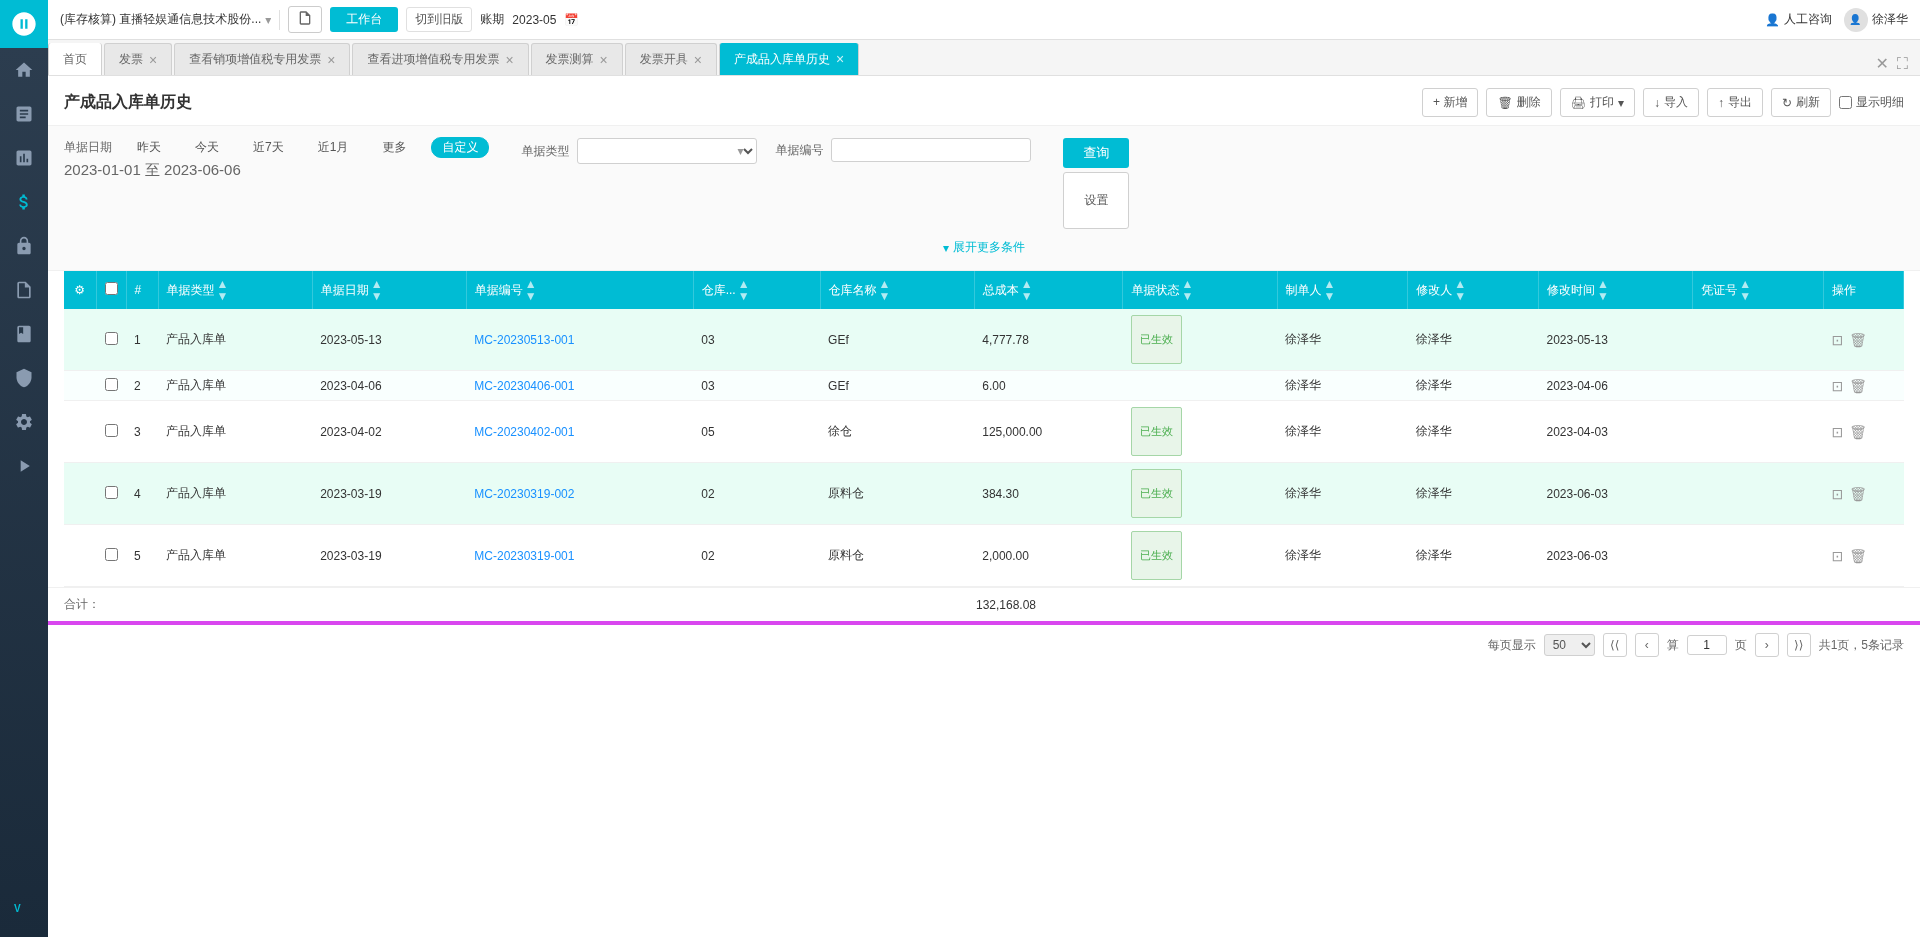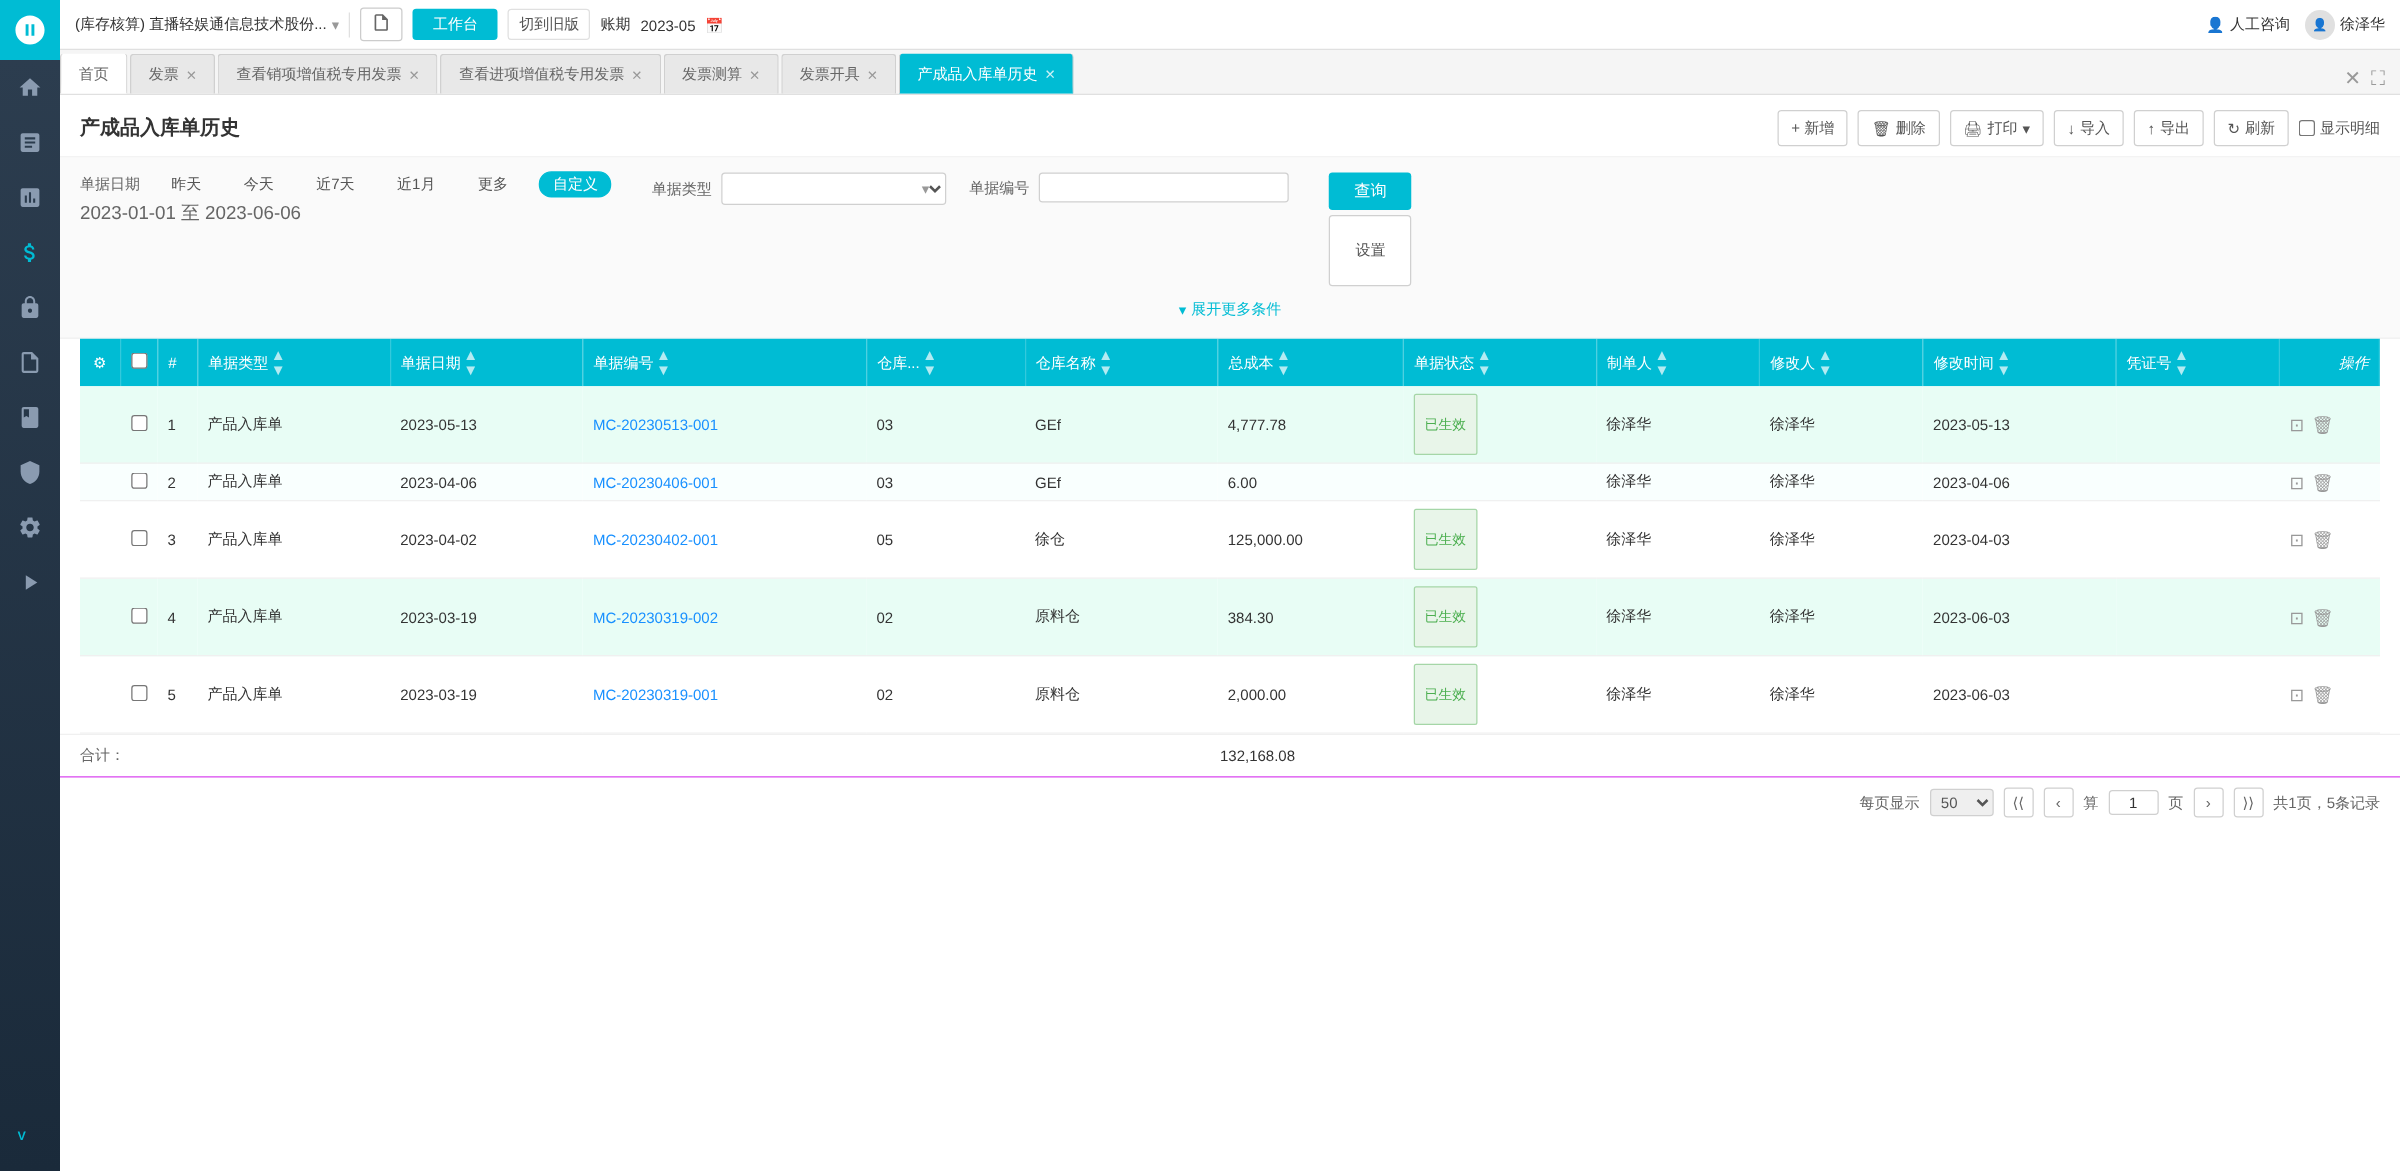--- a/index.html
+++ b/index.html
@@ -17,21 +17,21 @@
     .main { flex: 1; display: flex; flex-direction: column; overflow: hidden; }
 
     
     .topbar { height: 40px; background: #fff; border-bottom: 1px solid #e0e0e0; display: flex; align-items: center; padding: 0 12px; gap: 8px; flex-shrink: 0; }
     .topbar-company { display: flex; align-items: center; gap: 4px; color: #333; font-size: 12px; max-width: 220px; }
     .topbar-company span { overflow: hidden; text-overflow: ellipsis; white-space: nowrap; }
     .topbar-divider { width: 1px; height: 20px; background: #e0e0e0; }
     .topbar-doc-btn { padding: 3px 8px; border: 1px solid #ccc; border-radius: 3px; background: #fff; cursor: pointer; color: #555; }
     .topbar-workspace-btn { padding: 4px 16px; background: #00bcd4; color: #fff; border: none; border-radius: 3px; cursor: pointer; font-size: 12px; }
     .topbar-date-btn { padding: 3px 8px; border: 1px solid #e0e0e0; border-radius: 3px; background: #fff; color: #555; cursor: pointer; }
-    .topbar-period { display: flex; align-items: flex-end; gap: 4px; color: #333; }
+    .topbar-period { display: flex; align-items: center; gap: 4px; color: #333; }
     .topbar-right { margin-left: auto; display: flex; align-items: center; gap: 12px; color: #555; }
     .topbar-user { display: flex; align-items: center; gap: 4px; cursor: pointer; color: #333; }
 
     
     .tabbar { height: 36px; background: #f5f5f5; border-bottom: 1px solid #e0e0e0; display: flex; align-items: flex-end; padding-left: 0; flex-shrink: 0; overflow: hidden; }
     .tab { height: 32px; padding: 0 14px; display: flex; align-items: center; gap: 6px; background: #e8e8e8; border: 1px solid #d0d0d0; border-bottom: none; cursor: pointer; color: #666; font-size: 12px; white-space: nowrap; border-radius: 3px 3px 0 0; margin-right: 2px; }
     .tab.active { background: #fff; color: #333; font-weight: 500; border-top: 2px solid #00bcd4; }
     .tab.home { background: #fff; border-top: none; }
     .tab-close { color: #999; font-size: 14px; cursor: pointer; line-height: 1; }
     .tabbar-actions { margin-left: auto; display: flex; align-items: center; gap: 8px; padding-right: 12px; padding-bottom: 2px; }
@@ -74,21 +74,21 @@
     .status-active { background: #e8f5e9; color: #4caf50; border: 1px solid #a5d6a7; }
     .table-actions { display: flex; align-items: center; gap: 6px; }
     .table-action-btn { color: #999; cursor: pointer; font-size: 14px; }
 
     
     .table-footer { padding: 8px 16px; background: #fff; border-top: 1px solid #f0f0f0; display: flex; align-items: center; }
     .footer-total-label { color: #666; margin-right: 8px; }
     .footer-total-value { flex: 1; text-align: center; color: #333; font-weight: 500; }
 
     
-    .pagination { padding: 8px 16px; background: #fff; border-top: 1px solid #d946ef; display: flex; align-items: center; justify-content: flex-end; gap: 8px; }
+    .pagination { padding: 8px 16px; background: #fff; border-top: 4px solid #d946ef; display: flex; align-items: center; justify-content: flex-end; gap: 8px; }
     .page-size-label { color: #666; }
     .page-size-select { border: 1px solid #d0d0d0; border-radius: 3px; padding: 2px 4px; color: #555; }
     .page-nav-btn { width: 24px; height: 24px; border: 1px solid #d0d0d0; border-radius: 3px; background: #fff; cursor: pointer; display: flex; align-items: center; justify-content: center; color: #666; }
     .page-nav-btn:disabled { color: #ccc; cursor: default; }
     .page-input { width: 40px; border: 1px solid #d0d0d0; border-radius: 3px; padding: 2px 4px; text-align: center; color: #333; }
     .page-info { color: #666; }
 
     .table-container { padding: 0 16px; }
 
     .checkbox-col { width: 28px; text-align: center !important; }
@@ -352,21 +352,21 @@
                     <span>▼</span>
                   </span></span></th>
             <th><span class="col-sort">修改时间<span class="sort-arrows">
                     <span>▲</span>
                     <span>▼</span>
                   </span></span></th>
             <th><span class="col-sort">凭证号<span class="sort-arrows">
                     <span>▲</span>
                     <span>▼</span>
                   </span></span></th>
-            <th style="width:80px; text-align:right;font-style:italic;">操作</th>
+            <th style="width:80px; text-align:left;">操作</th>
           </tr>
         </thead>
         <tbody id="table-body">
         <tr class="highlight">
     <td></td>
     <td class="checkbox-col"><input type="checkbox" style=""></td>
     <td>1</td>
     <td>产品入库单</td>
     <td>2023-05-13</td>
     <td class="link">MC-20230513-001</td>

